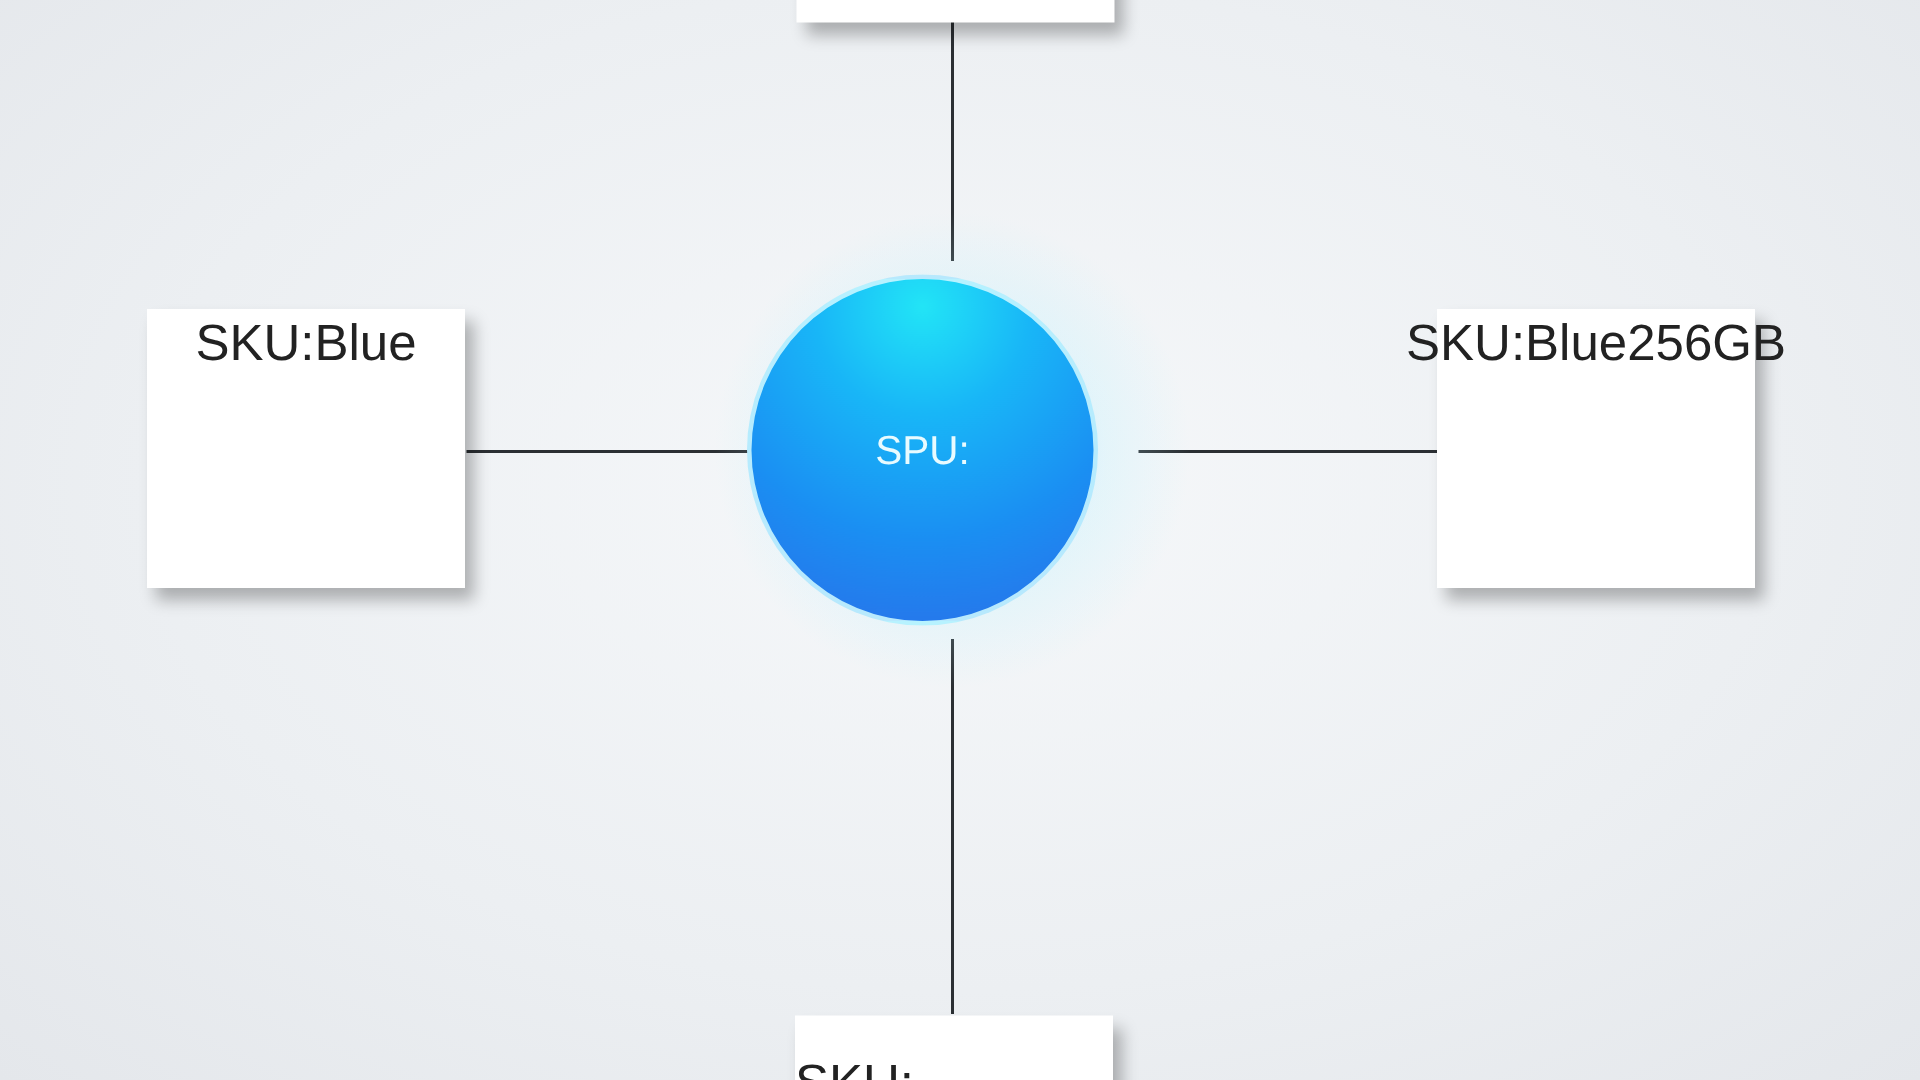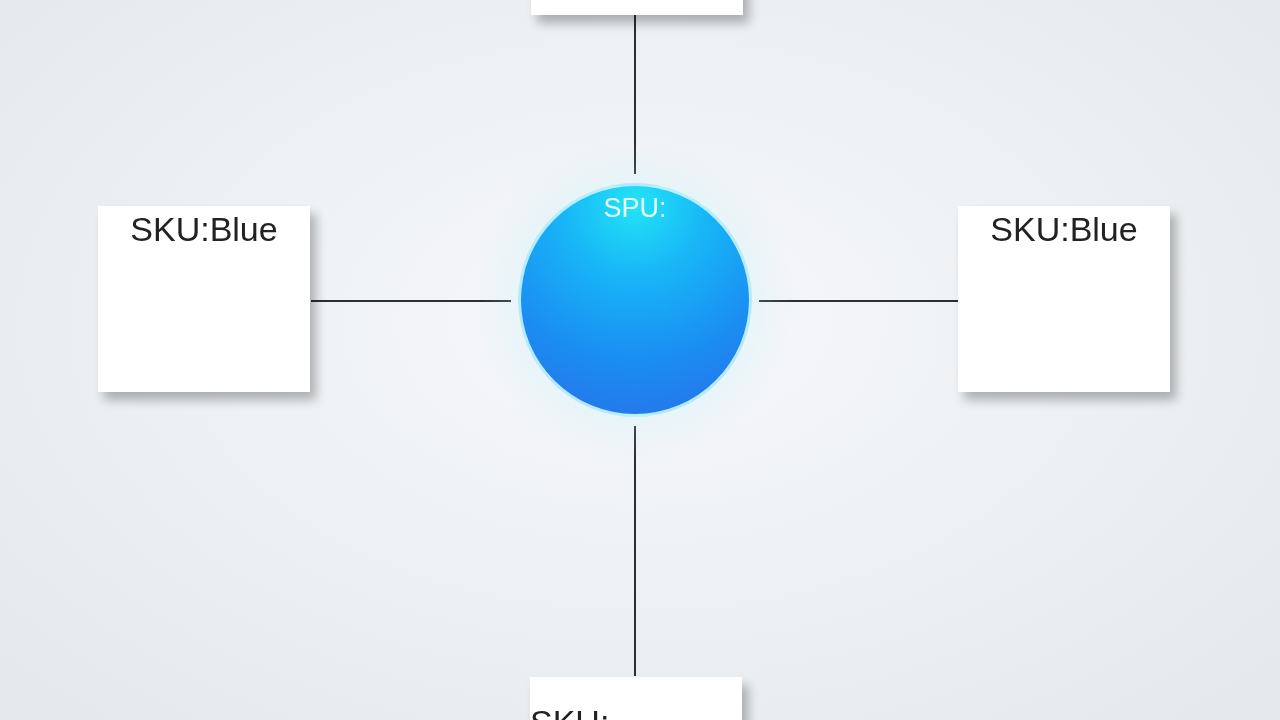--- a/index.html
+++ b/index.html
@@ -13,25 +13,25 @@
     position:absolute; background:#ffffff;
     box-shadow: 6px 8px 10px rgba(0,0,0,0.28);
     display:flex; flex-direction:row; justify-content:center;
     color:#222; font-size:34px; line-height:47px; text-align:center;
   }
   .glow {
     position:absolute; left:475px; top:140px; width:320px; height:320px; border-radius:50%;
     background: radial-gradient(circle, rgba(120,230,255,0.55) 0%, rgba(180,240,255,0.25) 45%, rgba(255,255,255,0) 70%);
   }
   .spu {
-    position:absolute; left:518px; top:183px; width:234px; height:234px; border-radius:50%;
+    position:absolute; left:498px; top:183px; width:234px; height:234px; border-radius:50%;
     background: radial-gradient(circle at 50% 8%, #22e4f6 0%, #18b6f7 30%, #1a8ef2 65%, #2a6ee8 100%);
     border:3px solid rgba(200,245,255,0.9);
     box-sizing:border-box;
-    display:flex; flex-direction:row; justify-content:center;
+    display:flex; flex-direction:column; justify-content:center;
     color:#e8fbff; font-size:27px; line-height:44px; text-align:center;
   }
 </style>
 </head>
 <body>
 
 <div class="line" style="left:634px; top:14px; width:2px; height:160px;"></div>
 <div class="line" style="left:634px; top:426px; width:2px; height:250px;"></div>
 <div class="line" style="left:311px; top:300px; width:200px; height:2px;"></div>
 <div class="line" style="left:759px; top:300px; width:200px; height:2px;"></div>
@@ -41,20 +41,21 @@
 </div>
 
 <div class="card" style="left:98px; top:206px; width:212px; height:186px;">
   <span>SKU:</span>
   <span>Blue</span>
 </div>
 
 <div class="card" style="left:958px; top:206px; width:212px; height:186px;">
   <span>SKU:</span>
   <span>Blue</span>
+  <span>256GB</span>
 </div>
 
 <div class="card" style="left:530px; top:677px; width:212px; height:120px; justify-content:flex-start; padding-top:22px; box-sizing:border-box;">
   <span>SKU:</span>
 </div>
 
 <div class="glow"></div>
 <div class="spu">
   <span>SPU:</span>
 </div>

